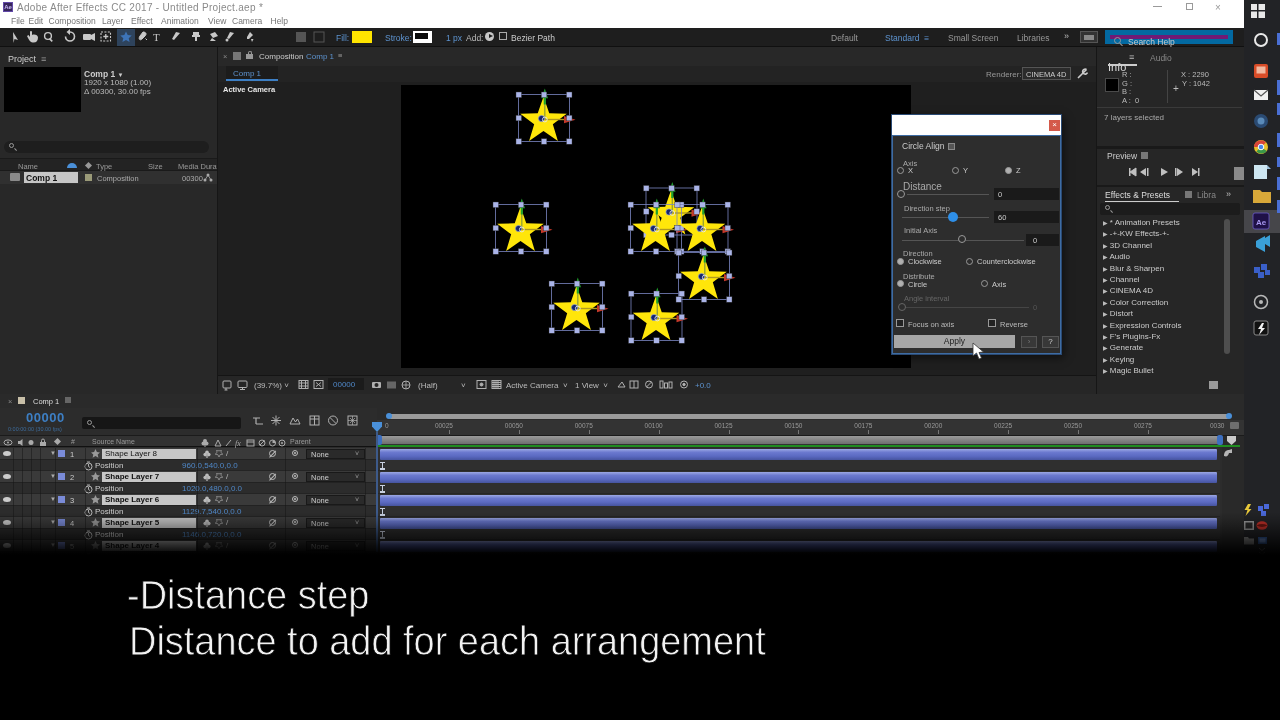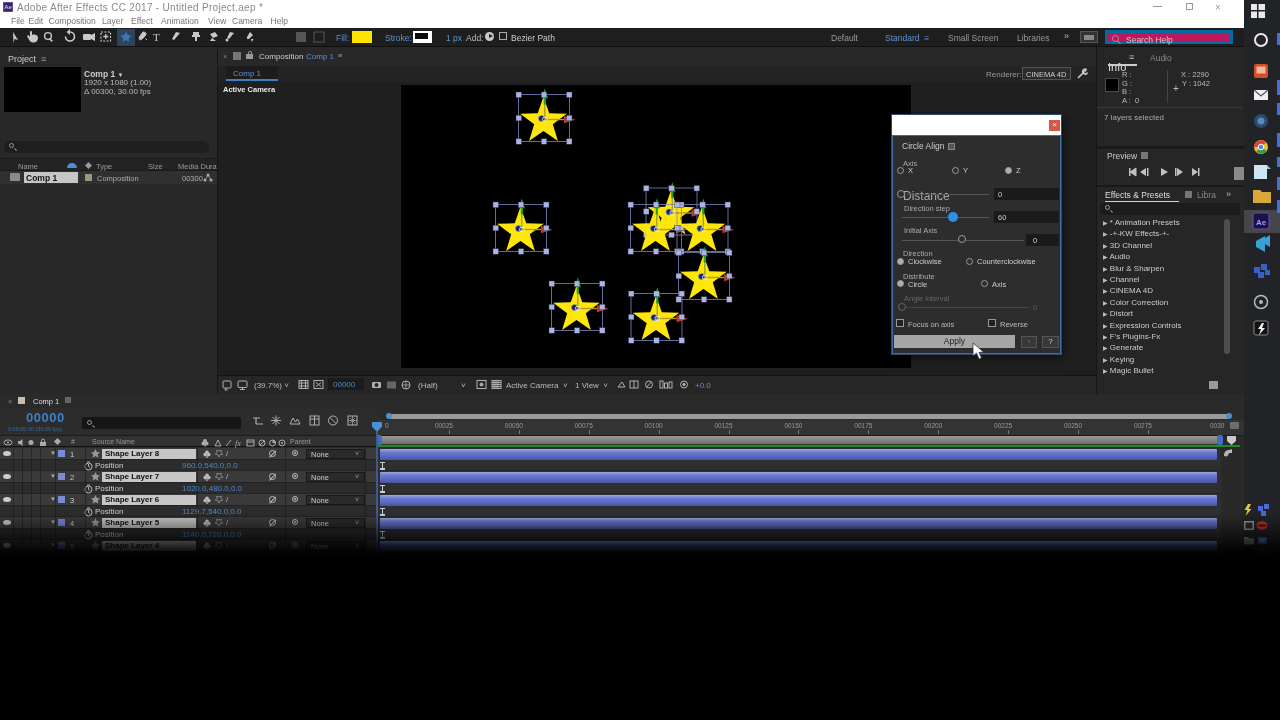--- a/index.html
+++ b/index.html
@@ -84,21 +84,21 @@
     <div class="a" style="left:499px;top:4px;width:8px;height:8px;border:1px solid #aaa"></div>
     <div class="a tx" style="left:511px;top:5px;font-size:8.5px;color:#ccc">Bezier Path</div>
     <div class="a tx" style="left:831px;top:5px;font-size:8.5px;color:#999">Default</div>
     <div class="a blue" style="left:885px;top:5px;font-size:8.5px">Standard&nbsp;&nbsp;<span style="letter-spacing:-1px">≡</span></div>
     <div class="a tx" style="left:948px;top:5px;font-size:8.5px;color:#999">Small Screen</div>
     <div class="a tx" style="left:1017px;top:5px;font-size:8.5px;color:#999">Libraries</div>
     <div class="a" style="left:1064px;top:3px;font-size:9px;color:#bbb">»</div>
     <div class="a" style="left:1080px;top:3px;width:18px;height:12px;background:#333;border:1px solid #555">
           <div class="a" style="left:3px;top:3px;width:10px;height:5px;background:#888"></div>
         </div>
-    <div class="a" style="left:1105px;top:2px;width:128px;height:14px;background:#be185d;border:3px solid #0369a1">
+    <div class="a" style="left:1105px;top:2px;width:128px;height:14px;background:#701a75;border:5px solid #0369a1">
       <div class="a" style="left:4px;top:2px;width:7px;height:7px;border:1.3px solid #999;border-radius:50%"></div>
       <div class="a" style="left:9px;top:9px;width:4px;height:1.3px;background:#999;transform:rotate(45deg)"></div>
       <div class="a" style="left:18px;top:2px;font-size:8.5px;color:#ccc">Search Help</div>
     </div>
   </div>
 
   <div class="a" style="left:0;top:47px;width:217px;height:347px;background:#282828">
     <div class="a" style="left:8px;top:7px;font-size:9px;color:#ccc">Project&nbsp;&nbsp;<span style="color:#999">≡</span></div>
     <div class="a" style="left:4px;top:20px;width:77px;height:45px;background:#000"></div>
     <div class="a" style="left:84px;top:22px;font-size:8.5px;font-weight:bold;color:#ccc">Comp 1 <span style="font-size:6px">▼</span></div>
@@ -370,21 +370,21 @@
     <div id="rows" class="a" style="left:0;top:54px;width:1244px;height:110px">
           <div style="position:absolute;left:0;top:0px;width:377px;height:11.5px;background:#3a3a3a;border-bottom:1px solid #222">
             <div style="position:absolute;left:3px;top:3px;width:8px;height:5px;border-radius:50%;background:#ccc"></div>
             <span style="position:absolute;left:50px;top:2px;font-size:6px;color:#aaa">▼</span>
             <span style="position:absolute;left:58px;top:2px;width:7px;height:7px;background:#7a8bd8"></span>
             <span style="position:absolute;left:70px;top:1.5px;font-size:7.5px;color:#ccc">1</span>
             <svg style="position:absolute;left:91px;top:1px" width="9" height="9" viewBox="0 0 9 9">
               <polygon points="4.5,0 5.9,3.1 9,3.4 6.7,5.5 7.4,8.8 4.5,7 1.6,8.8 2.3,5.5 0,3.4 3.1,3.1" fill="#999"></polygon>
             </svg>
             <span style="position:absolute;left:102px;top:0.5px;width:94px;height:10.5px;background:#c6c6c6"></span>
-            <span style="position:absolute;left:105px;top:1px;font-size:8px;font-weight:bold;color:#111">Shape Layer 8</span>
+            <span style="position:absolute;left:105px;top:1px;font-size:8px;font-weight:normal;color:#111">Shape Layer 8</span>
             <svg style="position:absolute;left:203px;top:2px" width="8" height="8" viewBox="0 0 8 8">
               <circle cx="4" cy="2.2" r="1.8" fill="#bbb"></circle>
               <circle cx="2.2" cy="4.6" r="1.8" fill="#bbb"></circle>
               <circle cx="5.8" cy="4.6" r="1.8" fill="#bbb"></circle>
               <rect x="3.4" y="5" width="1.2" height="3" fill="#bbb"></rect>
             </svg>
             <svg style="position:absolute;left:215px;top:2px" width="8" height="8" viewBox="0 0 8 8">
               <path d="M4 7 l1.2 -2.4 2.6 -0.4 -1.9 -1.8 0.5 -2.6 -2.4 1.2 -2.4 -1.2 0.5 2.6 -1.9 1.8 2.6 0.4 z" fill="none" stroke="#999" stroke-width="0.8"></path>
             </svg>
             <span style="position:absolute;left:226px;top:1px;font-size:8px;color:#bbb">/</span>
@@ -637,21 +637,21 @@
     <div class="a" style="left:0;top:20px;width:169px;height:219px;background:#2d2d2d;border:1px solid #3e6ca3"></div>
     <div class="a" style="left:10px;top:26px;font-size:8.5px;color:#ccc">Circle Align</div>
     <div class="a" style="left:56px;top:28px;width:7px;height:7px;background:#555;border:1px solid #888"></div>
     <div class="a" style="left:11px;top:44px;font-size:7.5px;color:#aaa">Axis</div>
     <div class="a" style="left:5px;top:51.5px;width:7px;height:7px;border:1px solid #999;border-radius:50%"></div>
     <div class="a" style="left:16px;top:51px;font-size:7.5px;color:#ccc">X</div>
     <div class="a" style="left:60px;top:51.5px;width:7px;height:7px;border:1px solid #999;border-radius:50%"></div>
     <div class="a" style="left:71px;top:51px;font-size:7.5px;color:#ccc">Y</div>
     <div class="a" style="left:113px;top:51.5px;width:7px;height:7px;border:1px solid #999;border-radius:50%;background:#b0b0b0"></div>
     <div class="a" style="left:124px;top:51px;font-size:7.5px;color:#ccc">Z</div>
-    <div class="a" style="left:11px;top:74px;font-size:12px;color:#aaa">Distance</div>
+    <div class="a" style="left:11px;top:66px;font-size:10px;color:#aaa">Distance</div>
     <div class="a" style="left:15px;top:79px;width:82px;height:1px;background:#555"></div>
     <div class="a" style="left:5px;top:75px;width:8px;height:8px;border:1.2px solid #999;border-radius:50%;background:#2d2d2d"></div>
     <div class="a" style="left:102px;top:73px;width:65px;height:12px;background:#1a1a1a"></div>
     <div class="a" style="left:106px;top:75px;font-size:7.5px;color:#ccc">0</div>
     <div class="a" style="left:12px;top:89px;font-size:7.5px;color:#aaa">Direction step</div>
     <div class="a" style="left:10px;top:102px;width:87px;height:1px;background:#555"></div>
     <div class="a" style="left:56px;top:97px;width:10px;height:10px;border-radius:50%;background:#2e8fe8"></div>
     <div class="a" style="left:102px;top:96px;width:65px;height:12px;background:#1a1a1a"></div>
     <div class="a" style="left:106px;top:98px;font-size:7.5px;color:#ccc">60</div>
     <div class="a" style="left:12px;top:111px;font-size:7.5px;color:#aaa">Initial Axis</div>
@@ -741,13 +741,17 @@
   <div class="a" style="left:33px;top:33px;width:3px;height:12px;background:#4a6fd4"></div>
   <div class="a" style="left:33px;top:80px;width:3px;height:15px;background:#4a6fd4"></div>
   <div class="a" style="left:33px;top:103px;width:3px;height:12px;background:#4a6fd4"></div>
   <div class="a" style="left:33px;top:133px;width:3px;height:14px;background:#4a6fd4"></div>
   <div class="a" style="left:33px;top:157px;width:3px;height:10px;background:#4a6fd4"></div>
   <div class="a" style="left:33px;top:177px;width:3px;height:13px;background:#4a6fd4"></div>
   <div class="a" style="left:33px;top:200px;width:3px;height:13px;background:#4a6fd4"></div>
 </div>
 
 <div class="a" style="left:0;top:512px;width:1280px;height:46px;background:linear-gradient(rgba(0,0,0,0) 0%,rgba(0,0,0,0.2) 22%,rgba(0,0,0,0.5) 48%,rgba(0,0,0,0.8) 74%,#000 93%)"></div>
+<div class="a" style="left:0;top:556px;width:1280px;height:164px;background:#000">
+  <div class="a" style="left:127px;top:15.5px;font-size:41px;color:#f2f2f2;-webkit-text-stroke:0.8px #000;transform:scaleX(0.925);transform-origin:left top">-Distance step</div>
+  <div class="a" style="left:129px;top:61.5px;font-size:41px;color:#f2f2f2;-webkit-text-stroke:0.8px #000;transform:scaleX(0.925);transform-origin:left top">Distance to add for each arrangement</div>
 </div>
+</div>
 
 </body></html>

